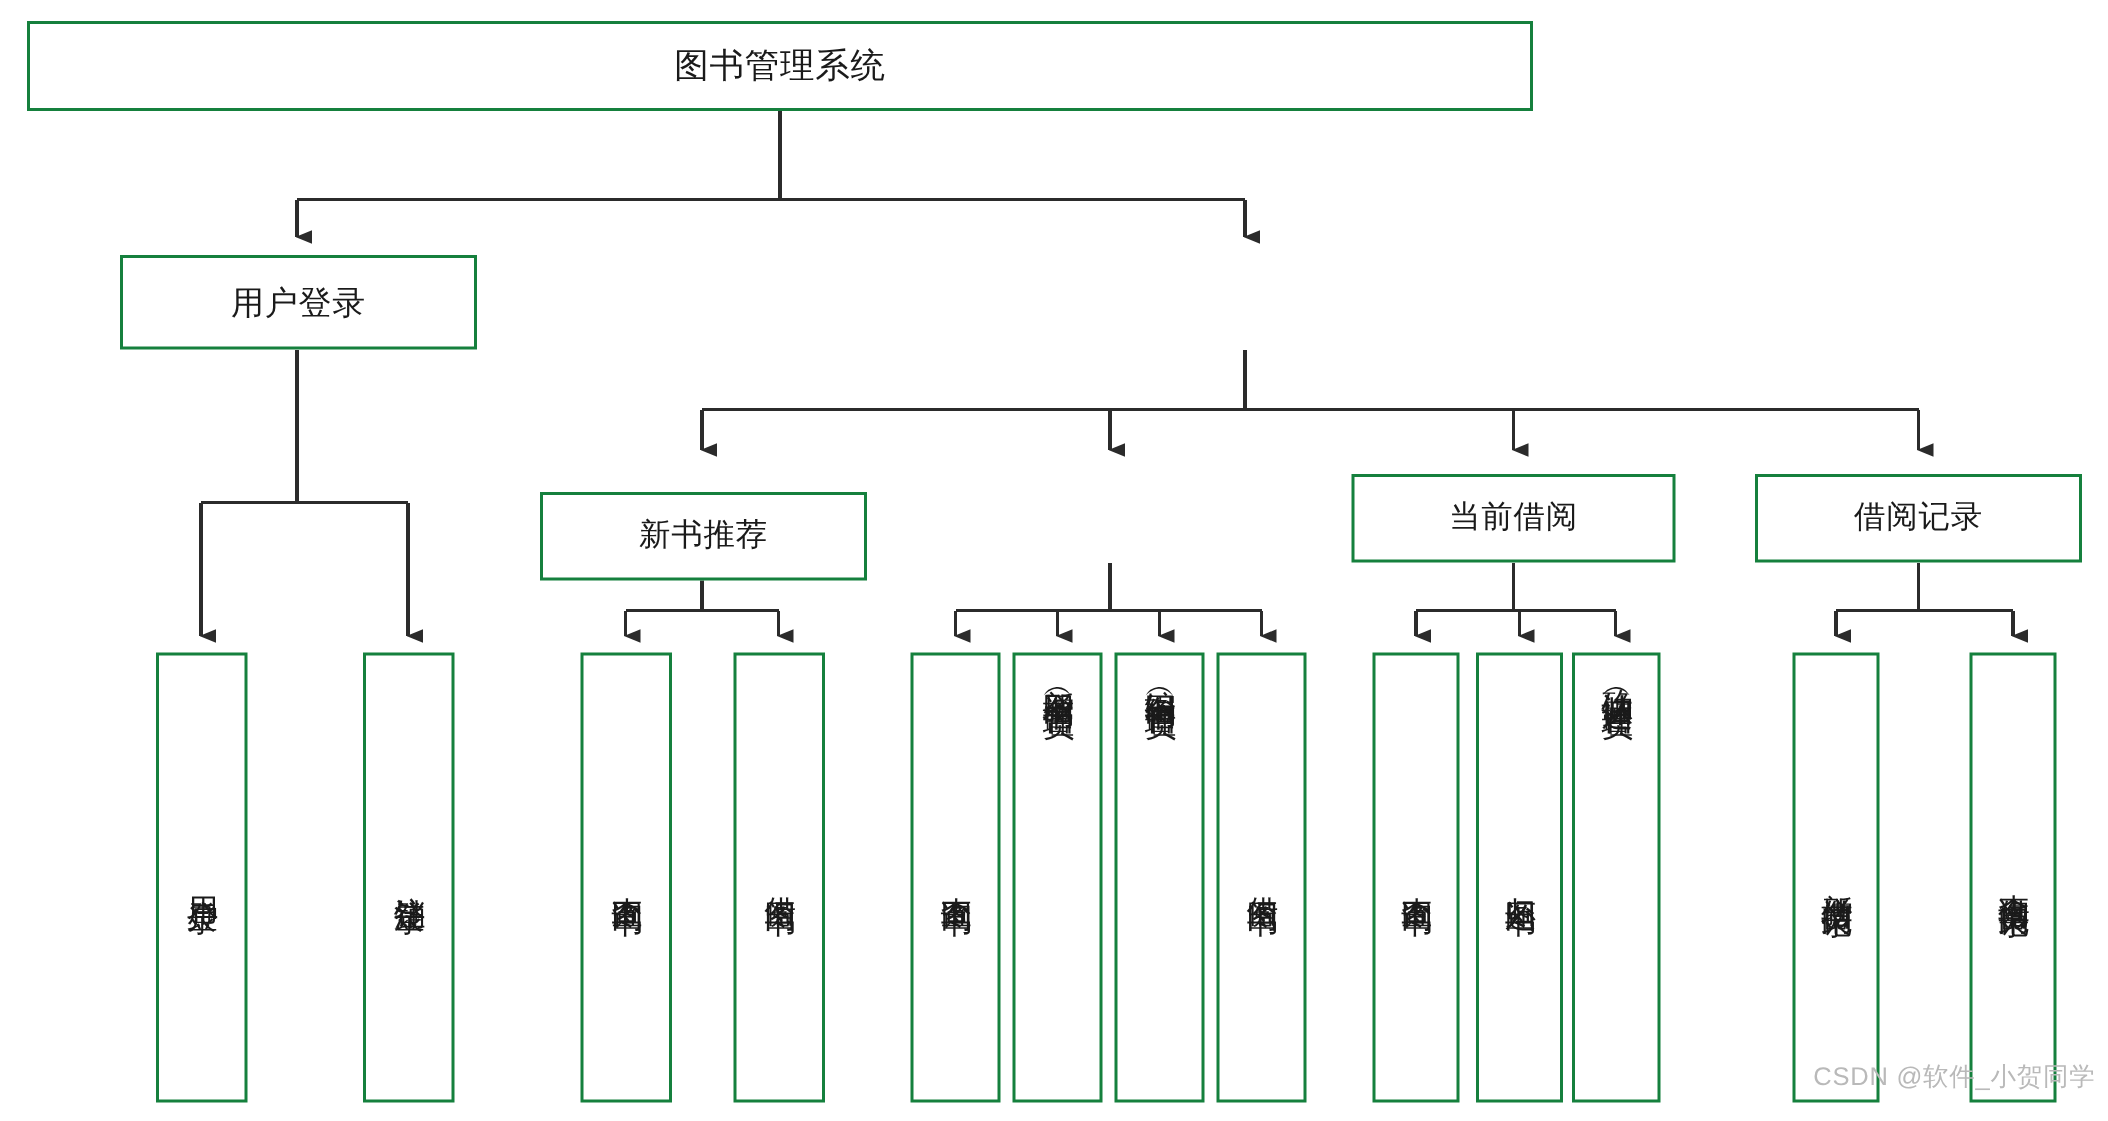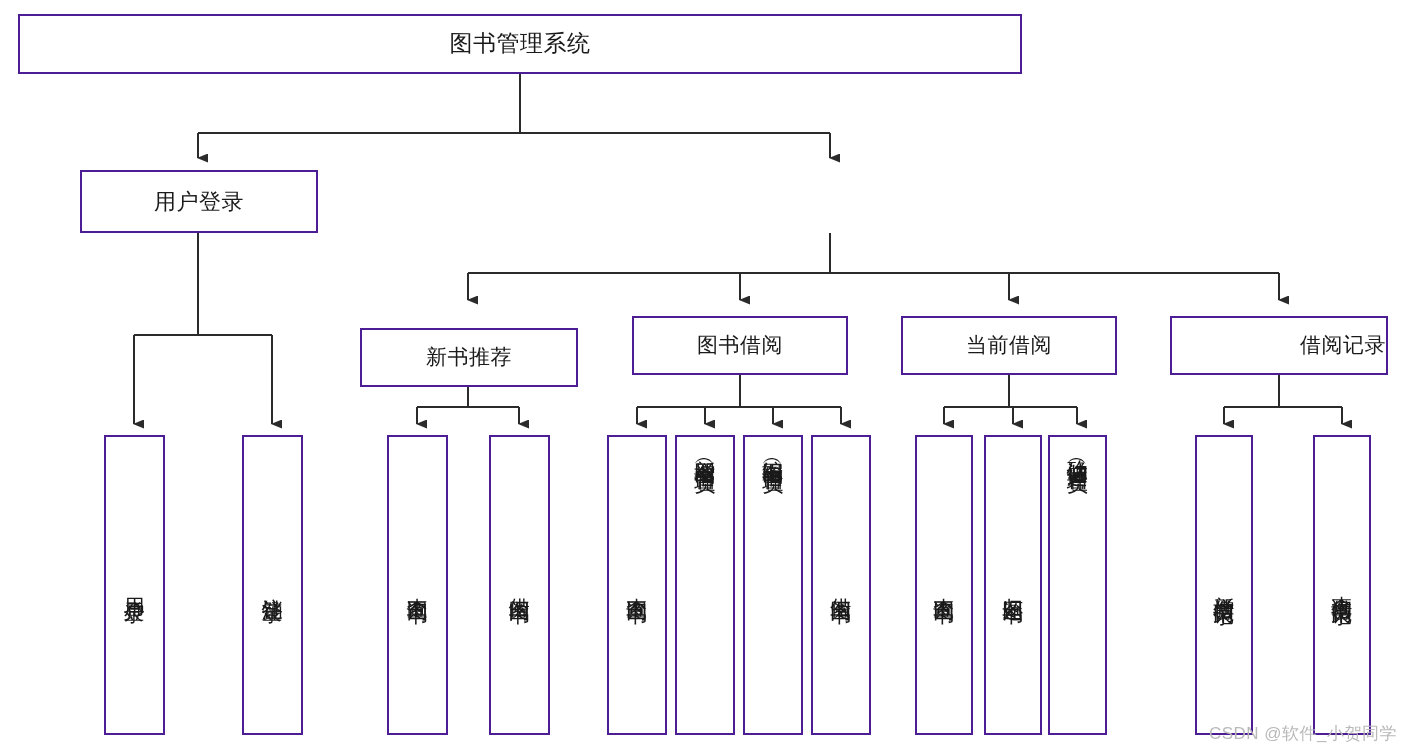--- a/index.html
+++ b/index.html
@@ -22,21 +22,21 @@
     position: absolute;
     left: 0;
     top: 0;
     width: 1405px;
     height: 747px;
   }
   .node {
     position: absolute;
     box-sizing: border-box;
     background: #ffffff;
-    border: 2px solid #4c1d95;
+    border: 2px solid #15803d;
     display: flex;
     align-items: center;
     justify-content: center;
     text-align: center;
     color: #1a1a1a;
     z-index: 2;
   }
   .node-label {
     display: block;
     line-height: 1.18;
@@ -57,21 +57,21 @@
     letter-spacing: 2px;
     white-space: nowrap;
   }
   .node.leaf.leaf-center {
     align-items: center;
     padding-top: 0;
   }
   #watermark {
     position: absolute;
     right: 8px;
-    bottom: 2px;
+    bottom: 18px;
     font-size: 17px;
     color: #b9b9b9;
     letter-spacing: 0.5px;
     z-index: 5;
     white-space: nowrap;
     pointer-events: none;
   }
 </style>
 </head>
 <body>
@@ -132,27 +132,24 @@
     <span class="node-label">图书管理系统</span>
   </div>
 
   <div class="node level1" style="left:80px; top:170px; width:238px; height:63px;">
     <span class="node-label">用户登录</span>
   </div>
 
   <div class="node level2" style="left:360px; top:328px; width:218px; height:59px;">
     <span class="node-label">新书推荐</span>
   </div>
-  <div class="node level2" style="left:632px; top:316px; width:216px; height:59px;">
-    <span class="node-label">图书借阅</span>
-  </div>
   <div class="node level2" style="left:901px; top:316px; width:216px; height:59px;align-items:center;">
     <span class="node-label">当前借阅</span>
   </div>
-  <div class="node level2" style="left:1170px; top:316px; width:218px; height:59px;justify-content:flex-end;">
+  <div class="node level2" style="left:1170px; top:316px; width:218px; height:59px;">
     <span class="node-label">借阅记录</span>
   </div>
 
   <div class="node leaf leaf-center" style="left:104px; top:435px; width:61px; height:300px;">
     <span class="node-label">用户登录</span>
   </div>
   <div class="node leaf leaf-center" style="left:242px; top:435px; width:61px; height:300px;">
     <span class="node-label">注销登录</span>
   </div>
 

